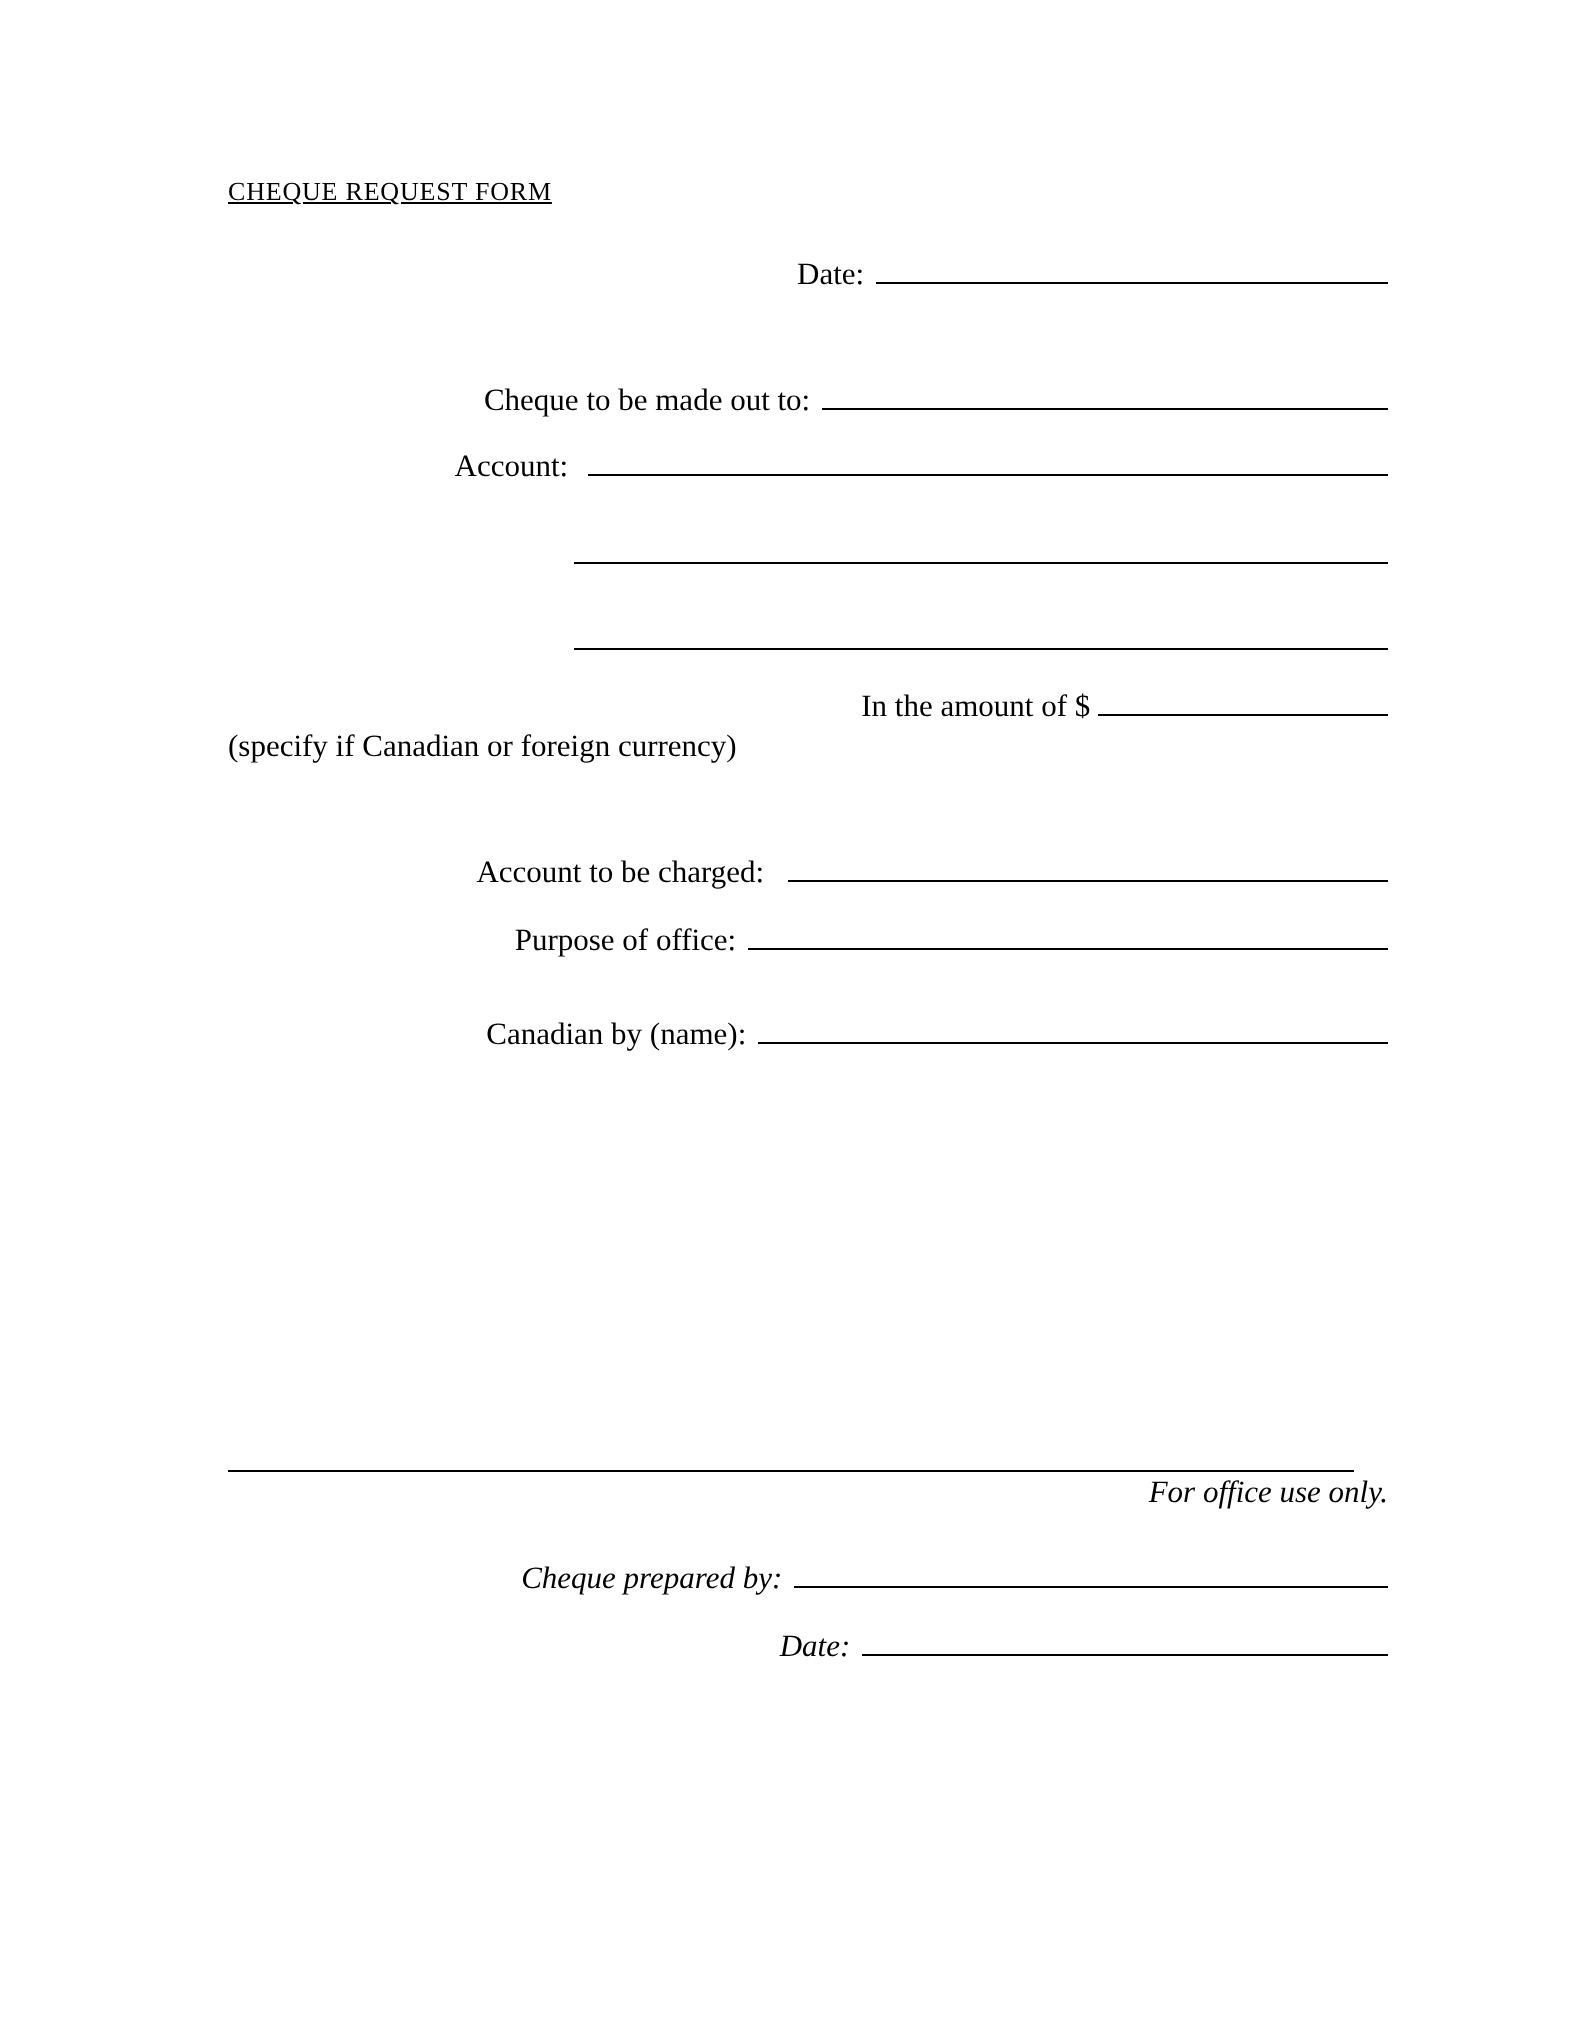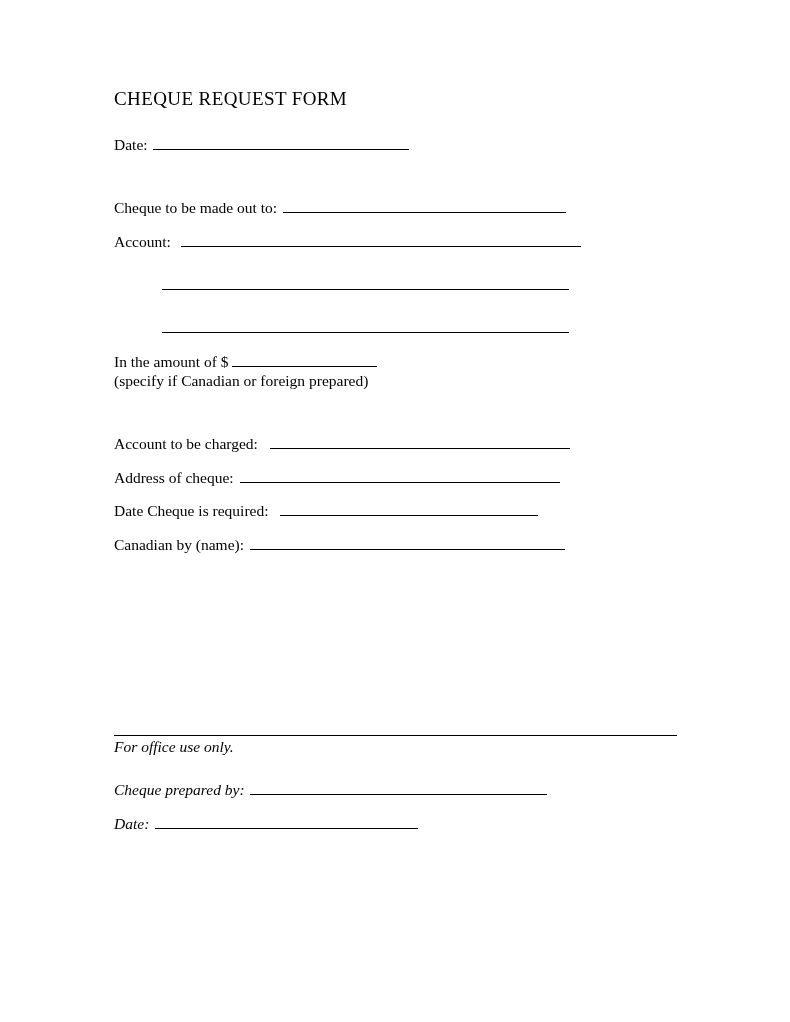--- a/index.html
+++ b/index.html
@@ -23,29 +23,31 @@
     height: 1022px;
     background: #ffffff;
   }
   .doc-body {
     position: absolute;
     left: 114px;
     top: 88px;
     width: 580px;
   }
   .form-title {
-    font-size: 19px;
+    font-size: 13px;
     letter-spacing: 0.4px;
     line-height: 1.2;
     margin: 0 0 0 0;
+    text-decoration: underline;
   }
   .line-row {
     font-size: 15.5px;
     line-height: 1.25;
     white-space: nowrap;
+    text-align: right;
   }
   .label {
     display: inline;
   }
   .rule {
     display: inline-block;
     vertical-align: baseline;
     border-bottom: 1px solid #000;
     height: 0.82em;
     margin-left: 2px;
@@ -117,42 +119,38 @@
       <span class="rule rule-indent" style="width:407px"></span>
     </div>
 
     <div class="spacer-sm"></div>
 
     <div class="line-row">
       <span class="label">In the amount of $</span>
       <span class="rule" style="width:145px;margin-left:0"></span>
     </div>
 
-    <div class="sub-note">(specify if Canadian or foreign prepared)</div>
+    <div class="sub-note">(specify if Canadian or foreign currency)</div>
 
     <div class="spacer-lg"></div>
 
     <div class="line-row">
       <span class="label">Account to be charged:</span>
       <span class="rule" style="width:300px;margin-left:8px"></span>
     </div>
 
     <div class="spacer-sm"></div>
 
     <div class="line-row">
-      <span class="label">Address of cheque:</span>
+      <span class="label">Purpose of office:</span>
       <span class="rule" style="width:320px"></span>
     </div>
 
     <div class="spacer-sm"></div>
 
-    <div class="line-row">
-      <span class="label">Date Cheque is required:</span>
-      <span class="rule" style="width:258px;margin-left:8px"></span>
-    </div>
 
     <div class="spacer-sm"></div>
 
     <div class="line-row">
       <span class="label">Canadian by (name):</span>
       <span class="rule" style="width:315px"></span>
     </div>
 
   </div>
 

